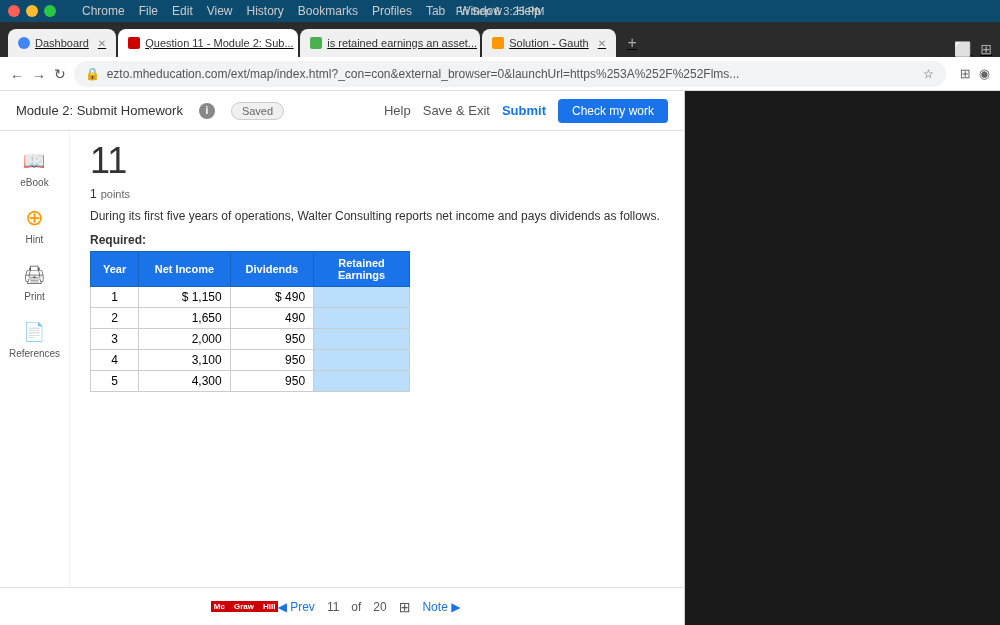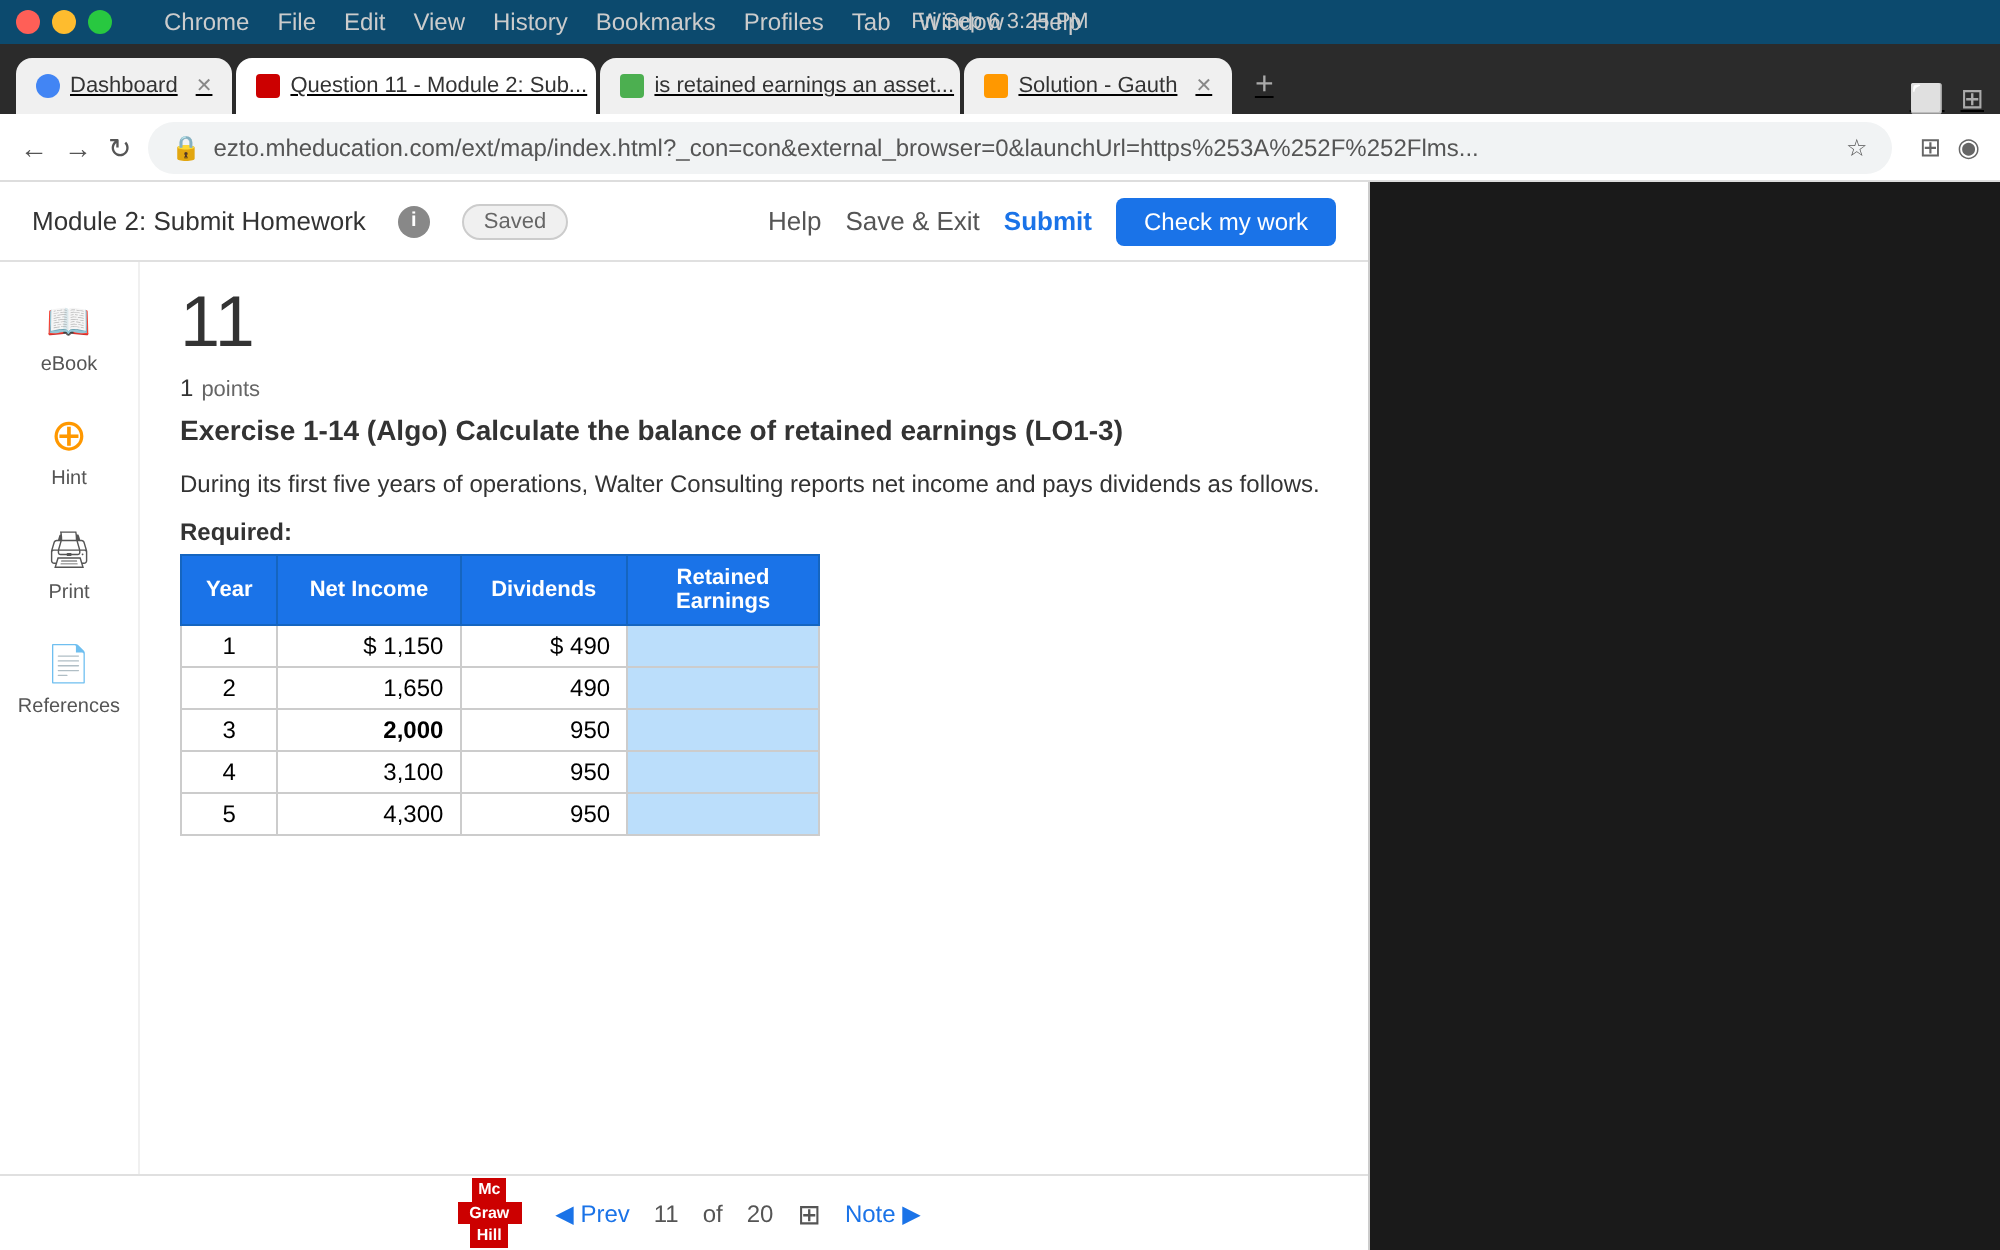--- a/index.html
+++ b/index.html
@@ -234,21 +234,21 @@
     .pagination {
       display: flex; align-items: center; justify-content: center;
       gap: 12px; padding: 8px; border-top: 1px solid #e0e0e0;
       font-size: 12px; color: #555;
       height: 38px;
       flex-shrink: 0;
     }
     .page-nav { color: #1a73e8; cursor: pointer; font-size: 12px; }
     .grid-icon { color: #555; font-size: 14px; cursor: pointer; }
     .mcgraw-logo {
-      display: flex; flex-direction: column; align-items: center; justify-content: center;
+      display: flex; flex-direction: row; align-items: center; justify-content: center;
       width: 42px; height: 34px;
     }
     .mcgraw-logo-top { background: #cc0000; color: white; font-size: 8px; font-weight: 700; padding: 1px 3px; line-height: 1.2; text-align: center; }
     .mcgraw-logo-bottom { background: #cc0000; color: white; font-size: 8px; font-weight: 700; padding: 1px 6px; line-height: 1.2; text-align: center; }
 
     
     .right-panel {
       flex: 1;
       background: #1a1a1a;
     }
@@ -358,21 +358,20 @@
           <span class="icon-label">References</span>
         </div>
       </div>
 
       <div class="main-content">
         <div class="question-number">11</div>
         <div style="display:flex;gap:4px;align-items:baseline;margin-bottom:6px;">
           <span style="font-size:12px;color:#333;">1</span>
           <span style="font-size:11px;color:#666;">points</span>
         </div>
-        <div class="exercise-title">Exercise 1-14 (Algo) Calculate the balance of retained earnings (LO1-3)</div>
         <div class="description">During its first five years of operations, Walter Consulting reports net income and pays dividends as follows.</div>
         <div class="required-label">Required:</div>
 
         <table class="data-table">
           <thead>
             <tr>
               <th>Year</th>
               <th>Net Income</th>
               <th>Dividends</th>
               <th>Retained<br>Earnings</th>
@@ -386,21 +385,21 @@
                 <td class="input-cell" style="min-width: 80px; background: rgb(187, 222, 251); cursor: text;"></td>
               </tr>
               <tr>
                 <td>2</td>
                 <td style="text-align: right;">  1,650</td>
                 <td style="text-align: right;">  490</td>
                 <td class="input-cell" style="min-width: 80px; background: rgb(187, 222, 251); cursor: text;"></td>
               </tr>
               <tr>
                 <td>3</td>
-                <td style="text-align: right; font-weight: bold;">  2,000</td>
+                <td style="text-align: right;">  2,000</td>
                 <td style="text-align: right;">  950</td>
                 <td class="input-cell" style="min-width: 80px; background: rgb(187, 222, 251); cursor: text;"></td>
               </tr>
               <tr>
                 <td>4</td>
                 <td style="text-align: right;">  3,100</td>
                 <td style="text-align: right;">  950</td>
                 <td class="input-cell" style="min-width: 80px; background: rgb(187, 222, 251); cursor: text;"></td>
               </tr>
               <tr>

